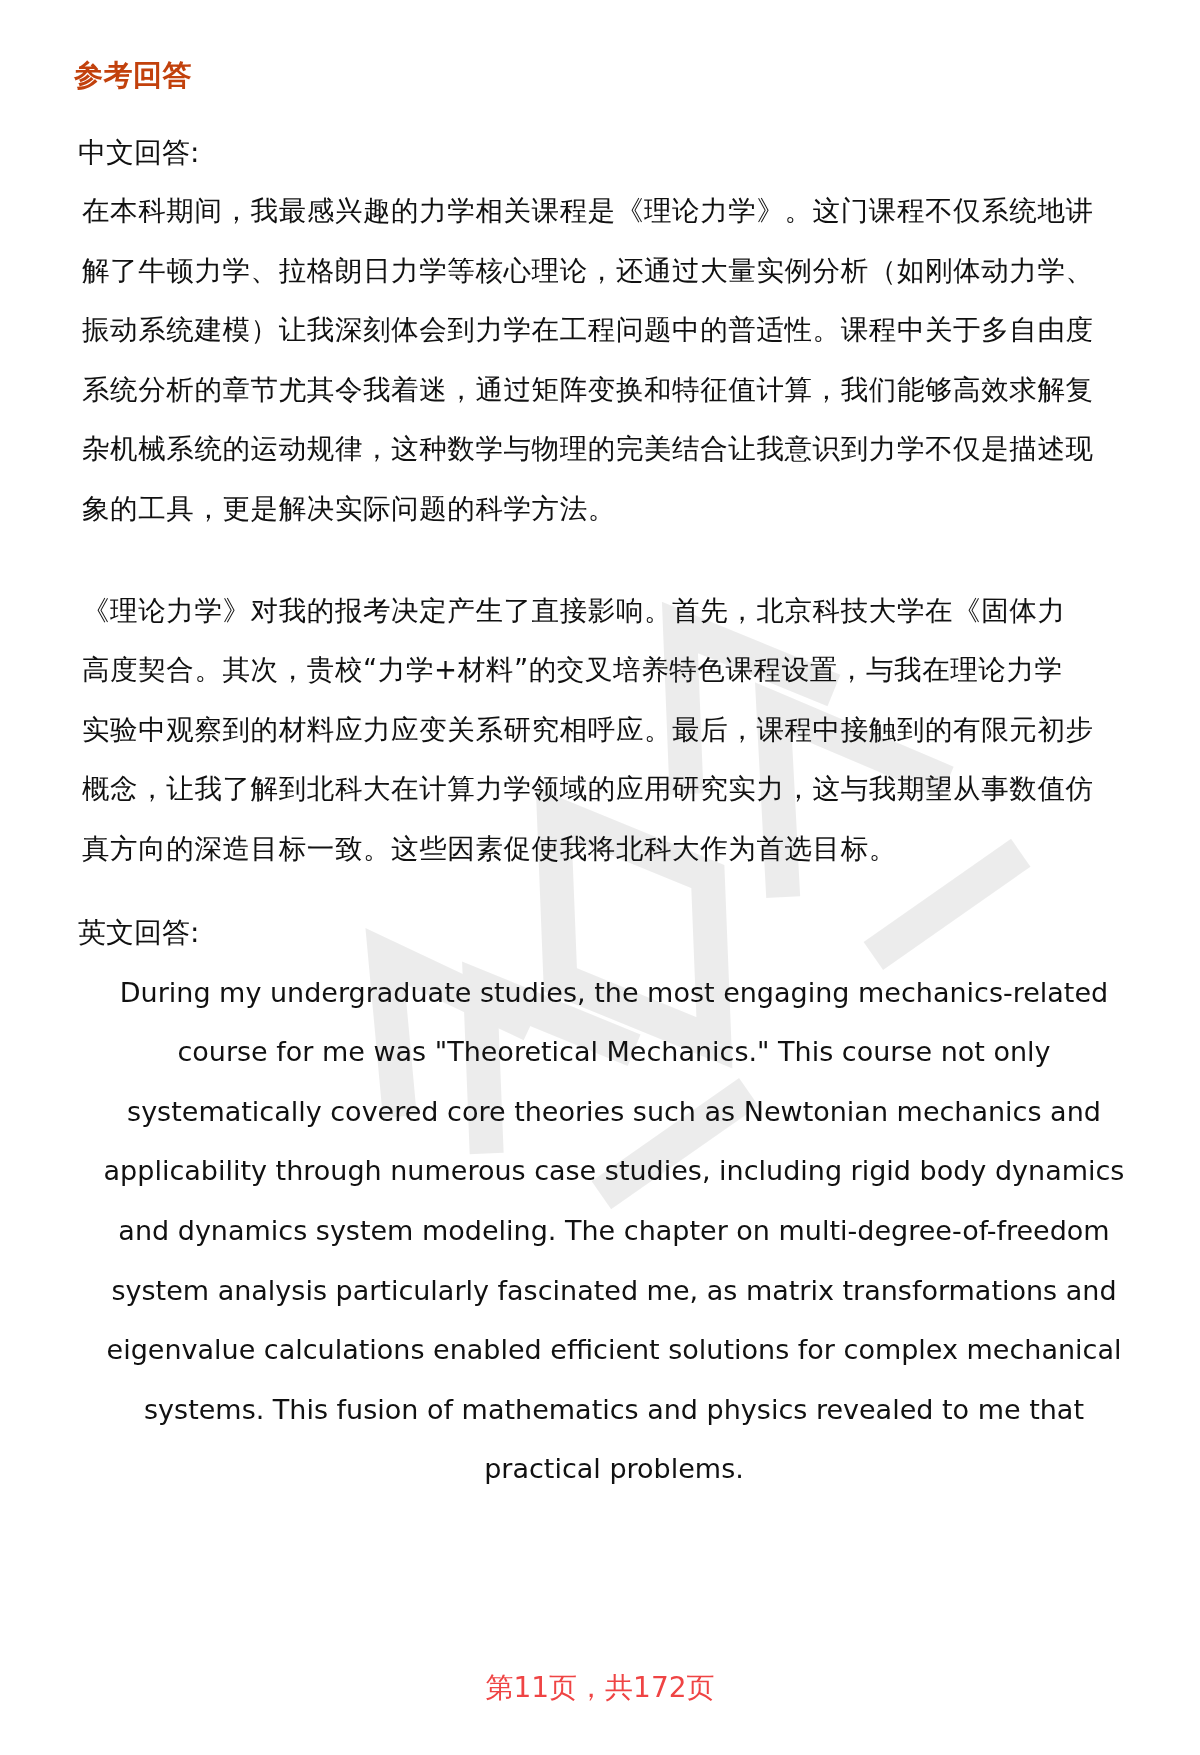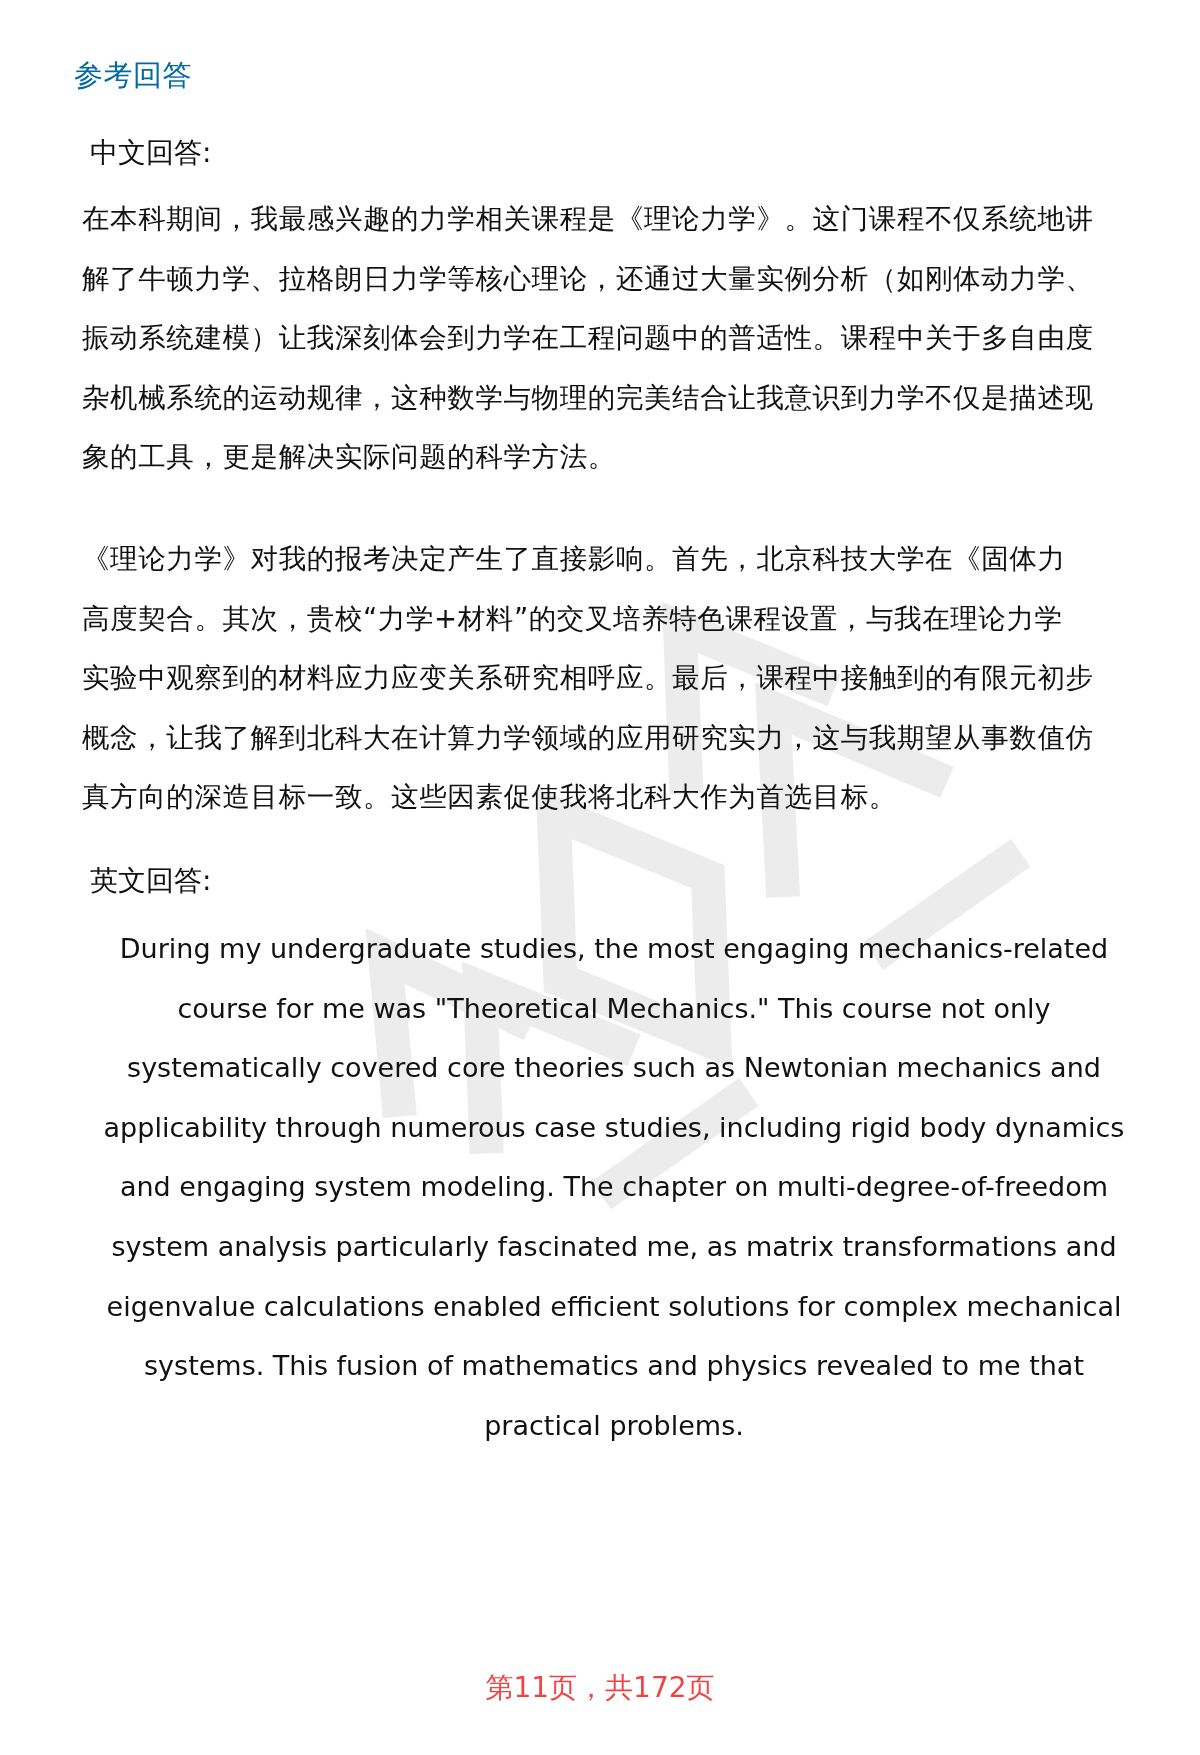--- a/index.html
+++ b/index.html
@@ -33,32 +33,32 @@
     }
     .watermark svg { width: 100%; height: 100%; }
     .content {
       position: absolute;
       left: 74px;
       top: 55px;
       width: 1080px;
       z-index: 1;
     }
     .ref-heading {
-      color: #0369a1;
-      font-weight: normal;
+      color: #c2410c;
+      font-weight: bold;
       font-size: 29px;
       line-height: 40px;
       height: 40px;
       margin: 0 0 38px 0;
       letter-spacing: 0.5px;
     }
     .section-label {
       font-size: 28px;
       line-height: 40px;
-      margin: 16px;
+      margin: 4px;
     }
     .para {
       margin: 8px;
     }
     .line {
       display: block;
       font-size: 27.5px;
       line-height: 59.6px;
       white-space: nowrap;
     }
@@ -106,20 +106,21 @@
   <div class="content">
 
     <div class="ref-heading">参考回答</div>
 
     <div class="section-label sec1-label">中文回答:</div>
 
     <div class="para zh">
       <span class="line">在本科期间，我最感兴趣的力学相关课程是《理论力学》。这门课程不仅系统地讲</span>
       <span class="line">解了牛顿力学、拉格朗日力学等核心理论，还通过大量实例分析（如刚体动力学、</span>
       <span class="line">振动系统建模）让我深刻体会到力学在工程问题中的普适性。课程中关于多自由度</span>
+      <span class="line">系统分析的章节尤其令我着迷，通过矩阵变换和特征值计算，我们能够高效求解复</span>
       <span class="line">杂机械系统的运动规律，这种数学与物理的完美结合让我意识到力学不仅是描述现</span>
       <span class="line">象的工具，更是解决实际问题的科学方法。</span>
     </div>
 
     <div class="gap-after-para1"></div>
 
     <div class="para zh">
       <span class="line">《理论力学》对我的报考决定产生了直接影响。首先，北京科技大学在《固体力</span>
       <span class="line">高度契合。其次，贵校“力学+材料”的交叉培养特色课程设置，与我在理论力学</span>
       <span class="line">实验中观察到的材料应力应变关系研究相呼应。最后，课程中接触到的有限元初步</span>
@@ -129,21 +130,21 @@
 
     <div class="gap-after-para2"></div>
 
     <div class="section-label sec2-label">英文回答:</div>
 
     <div class="para en">
       <span class="line">During my undergraduate studies, the most engaging mechanics-related</span>
       <span class="line">course for me was "Theoretical Mechanics." This course not only</span>
       <span class="line">systematically covered core theories such as Newtonian mechanics and</span>
       <span class="line">applicability through numerous case studies, including rigid body dynamics</span>
-      <span class="line">and engaging system modeling. The chapter on multi-degree-of-freedom</span>
+      <span class="line">and dynamics system modeling. The chapter on multi-degree-of-freedom</span>
       <span class="line">system analysis particularly fascinated me, as matrix transformations and</span>
       <span class="line">eigenvalue calculations enabled efficient solutions for complex mechanical</span>
       <span class="line">systems. This fusion of mathematics and physics revealed to me that</span>
       <span class="line">practical problems.</span>
     </div>
 
   </div>
 
   <div class="footer">第11页，共172页</div>
 

